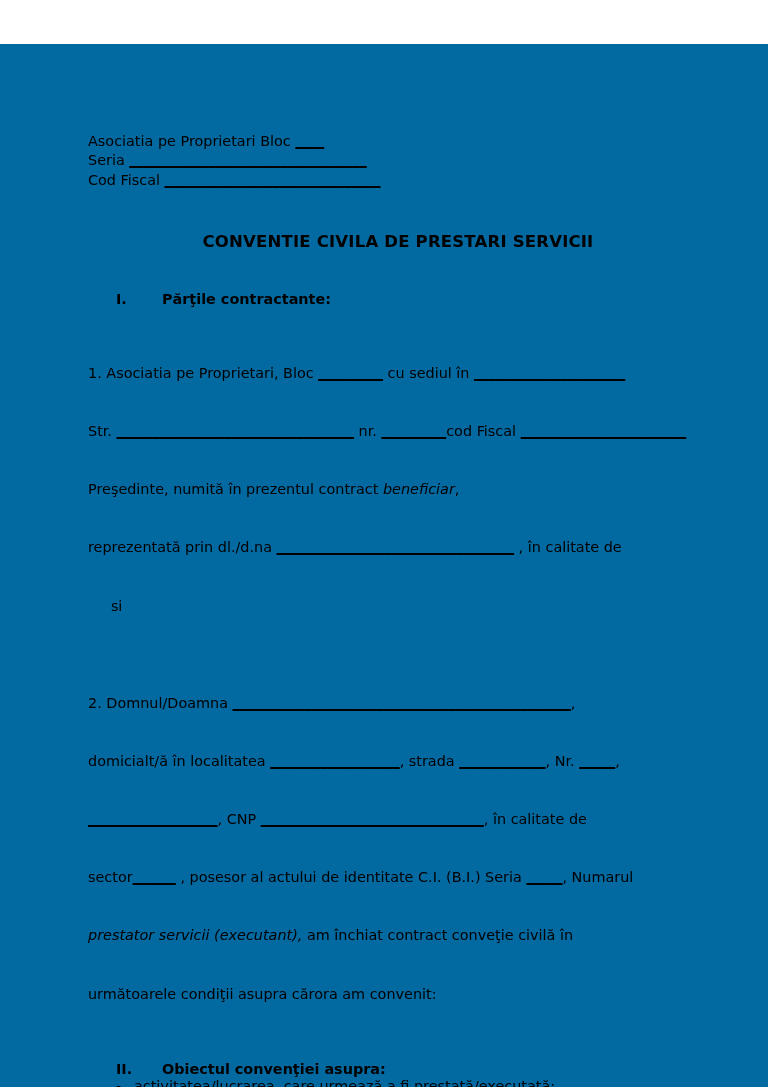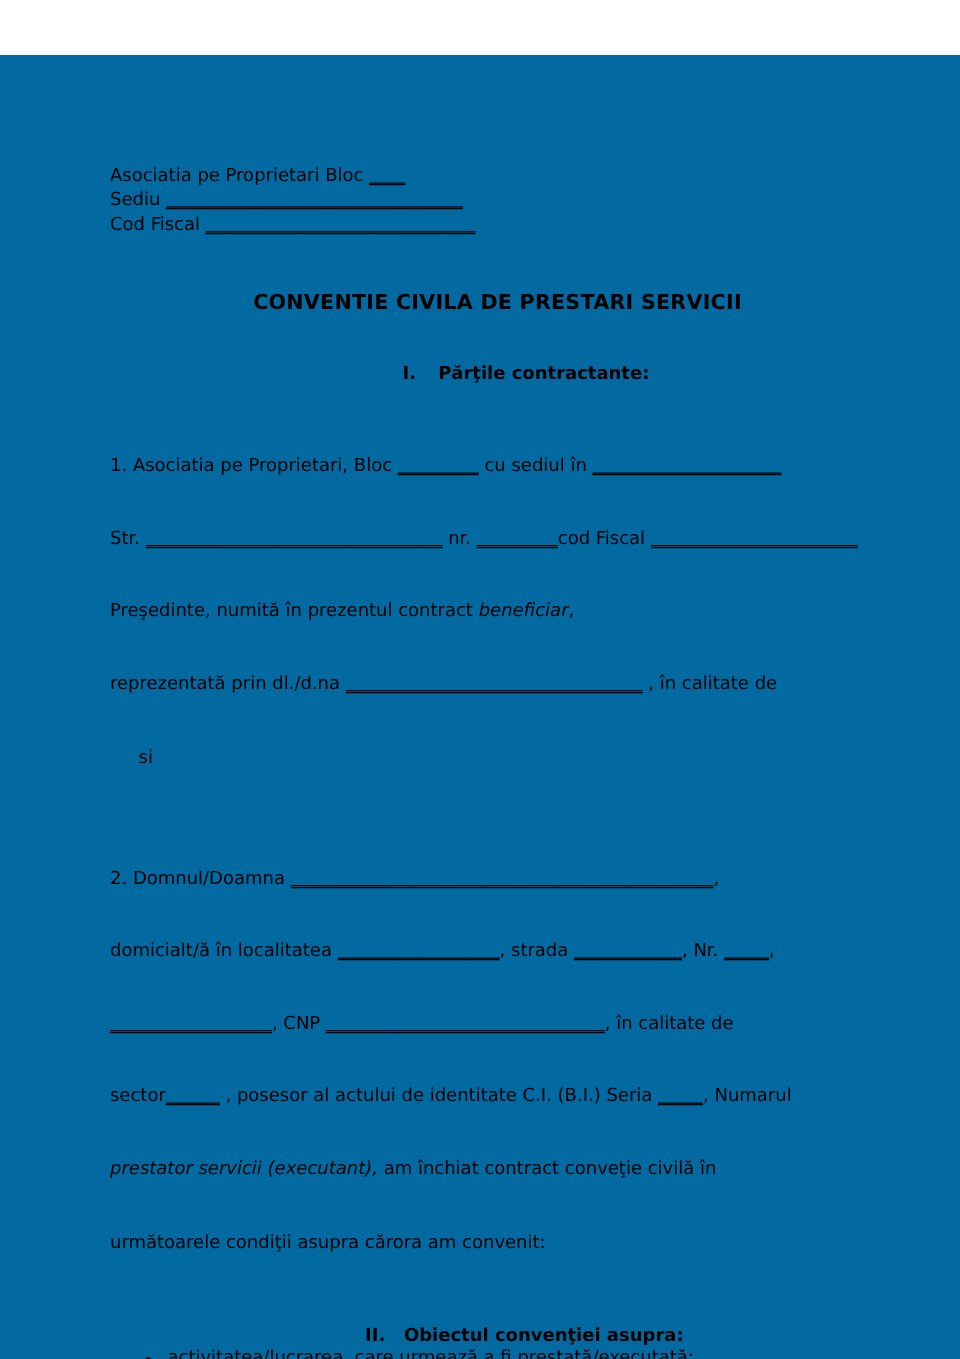--- a/index.html
+++ b/index.html
@@ -44,21 +44,20 @@
     font-weight: bold;
     text-align: center;
     letter-spacing: 0.2px;
     margin-top: 42px;
     margin-bottom: 0;
   }
   .sec-head {
     font-size: 14.4px;
     font-weight: bold;
     white-space: pre;
-    text-align: center;
   }
   .sec-head .num {
     display: inline-block;
     width: 46px;
   }
   .para {
     font-size: 14.4px;
     line-height: 19.4px;
     white-space: pre-wrap;
   }
@@ -80,21 +79,21 @@
   .spacer-lg { height: 26px; }
 </style>
 </head>
 <body>
 
 <div class="page">
   <div class="content">
 
     <div class="hdr-block">
       <div class="line"><span>Asociatia pe Proprietari Bloc </span><span class="u">____</span></div>
-      <div class="line"><span>Sediu </span><span class="u">_________________________________</span></div>
+      <div class="line"><span>Seria </span><span class="u">_________________________________</span></div>
       <div class="line"><span>Cod Fiscal </span><span class="u">______________________________</span></div>
     </div>
 
     <div class="doc-title">CONVENTIE CIVILA DE PRESTARI SERVICII</div>
 
     <div class="spacer-lg"></div>
     <div style="height:14px"></div>
 
     <div class="sec-head" style="margin-left:28px"><span class="num">I.</span><span>Părţile contractante:</span></div>
 

